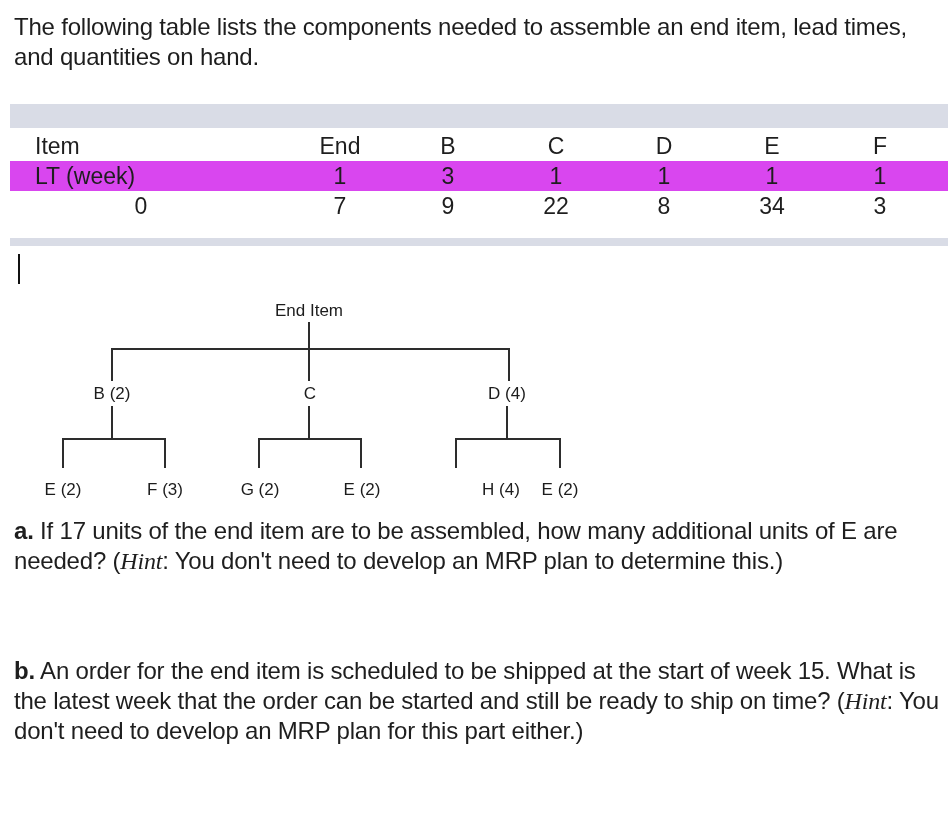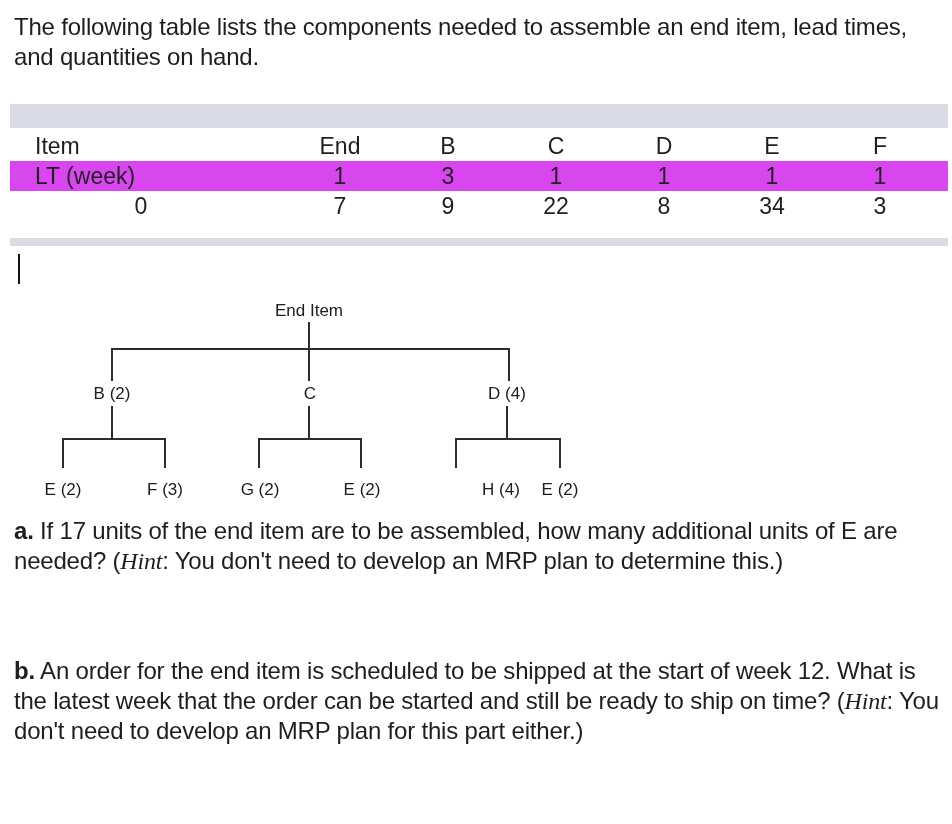--- a/index.html
+++ b/index.html
@@ -128,16 +128,16 @@
     <div class="tnode" style="left:362px; top:180px;">E (2)</div>
     <div class="tnode" style="left:457px; top:180px;margin-left:44px;">H (4)</div>
     <div class="tnode" style="left:560px; top:180px;">E (2)</div>
   </div>
 
   <div class="para" style="top:516px;">
     <b>a.</b><span> If 17 units of the end item are to be assembled, how many additional units of E are needed? (</span><span class="hint-word">Hint</span><span>: You don't need to develop an MRP plan to determine this.)</span>
   </div>
 
   <div class="para" style="top:656px;">
-    <b>b.</b><span> An order for the end item is scheduled to be shipped at the start of week 12. What is the latest week that the order can be started and still be ready to ship on time? (</span><span class="hint-word">Hint</span><span>: You don't need to develop an MRP plan for this part either.)</span>
+    <b>b.</b><span> An order for the end item is scheduled to be shipped at the start of week 15. What is the latest week that the order can be started and still be ready to ship on time? (</span><span class="hint-word">Hint</span><span>: You don't need to develop an MRP plan for this part either.)</span>
   </div>
 
 </div>
 
 </body></html>

